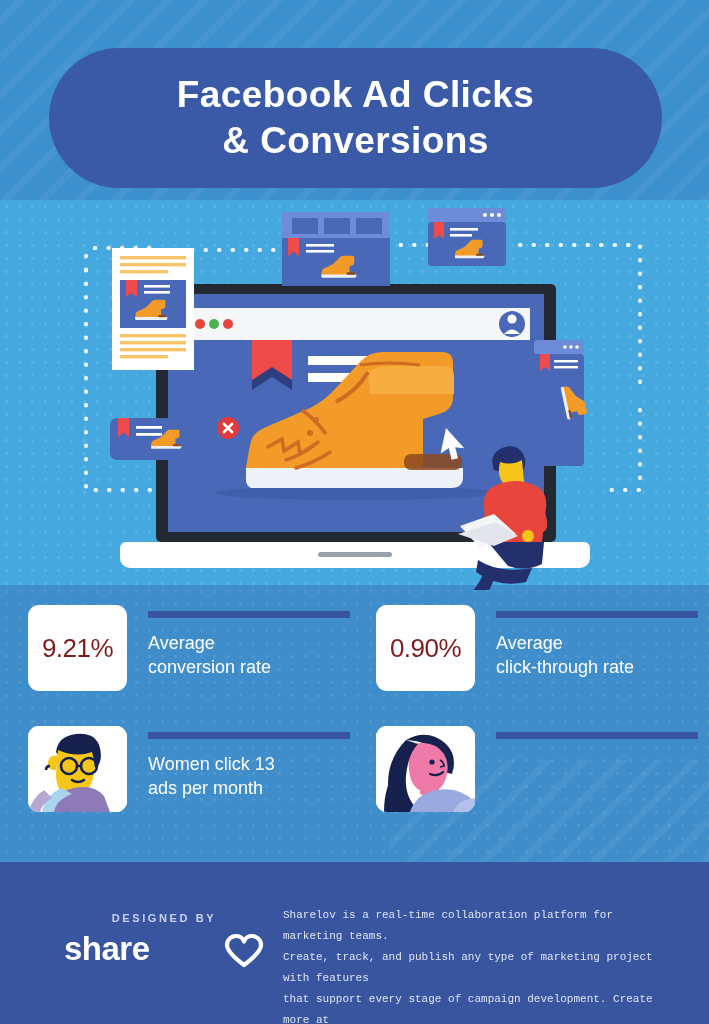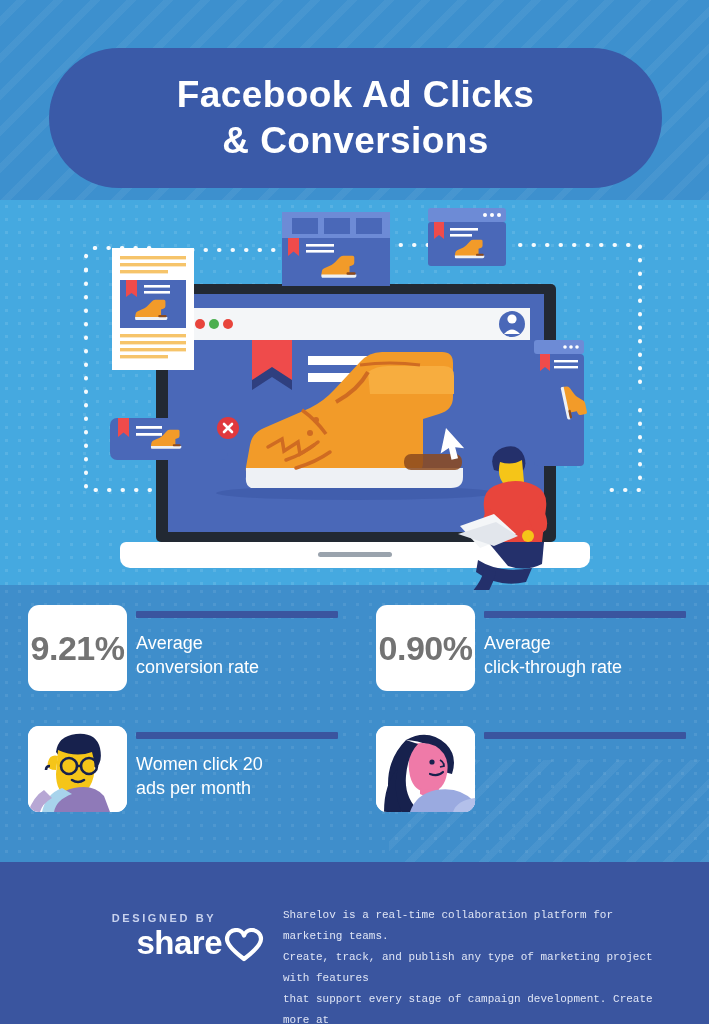--- a/index.html
+++ b/index.html
@@ -66,36 +66,36 @@
 
   
   .stat{
     position:absolute; display:flex; align-items:flex-start; z-index:6;
   }
   .stat-icon{
     width:99px; height:86px; background:#fff; border-radius:11px;
     display:flex; align-items:center; justify-content:center;
     flex:0 0 auto; overflow:hidden; position:relative;
   }
-  .stat-num{ color:#737373; font-size:34px; font-weight:700; letter-spacing:-.5px; }
-  .stat-right{ margin-left:9px; padding-top:6px; }
+  .stat-num{ color:#7f1d1d; font-size:26px; font-weight:400; letter-spacing:-.5px; }
+  .stat-right{ margin-left:21px; padding-top:6px; }
   .stat-bar{ height:7px; background:#3a559f; border-radius:1px; }
   .stat-text{
     color:#fff; font-size:18px; line-height:24px; margin-top:13px; font-weight:400;
   }
 
   
   .designed-by{
     position:absolute; left:64px; top:912px; width:200px;
     text-align:center; z-index:7;
   }
   .db-label{
     color:#c8d2ee; font-size:11px; letter-spacing:2.6px; font-weight:600;
   }
-  .logo-row{ display:flex; align-items:center; justify-content:flex-end; }
+  .logo-row{ display:flex; align-items:center; justify-content:space-between; margin-top:6px; }
   .logo-word{ color:#fff; font-size:33px; font-weight:600; letter-spacing:-.5px; }
   .footer-text{
     position:absolute; left:283px; top:905px; width:390px; z-index:7;
     color:#dfe5f5; font-size:11px; line-height:21px;font-family:Liberation Mono, monospace;
   }
 </style>
 </head>
 <body>
 
 <div class="bg-top"></div>
@@ -321,21 +321,21 @@
       <path d="M22 40 q-4 0 -4 4" stroke="#17214d" stroke-width="2.6" fill="none"></path>
       <path d="M44 54 q6 4 12 0" stroke="#17214d" stroke-width="2.6" fill="none" stroke-linecap="round"></path>
       <path d="M22 86 q4 -20 24 -24 q20 -4 30 8 l6 16 z" fill="#8f7ab8"></path>
       <path d="M14 86 q4 -18 20 -24 l10 6 q-16 6 -18 18 z" fill="#a8d4ec"></path>
       <path d="M0 86 q6 -16 16 -22 l8 8 q-10 6 -12 14 z" fill="#b7a7d4"></path>
     </svg>
   </div>
   <div class="stat-right">
     <div class="stat-bar" style="width:202px;"></div>
     <div class="stat-text">
-      <div>Women click 20</div>
+      <div>Women click 13</div>
       <div>ads per month</div>
     </div>
   </div>
 </div>
 
 <div class="stat" style="left:376px; top:726px;">
   <div class="stat-icon">
     <svg width="99" height="86" viewBox="0 0 99 86">
       <rect width="99" height="86" fill="#fff"></rect>
       <path d="M30 14 q22 -12 40 4 q12 12 6 30 l-8 -2 q2 -20 -12 -26 q-16 -6 -26 -6 z" fill="#17214d"></path>

